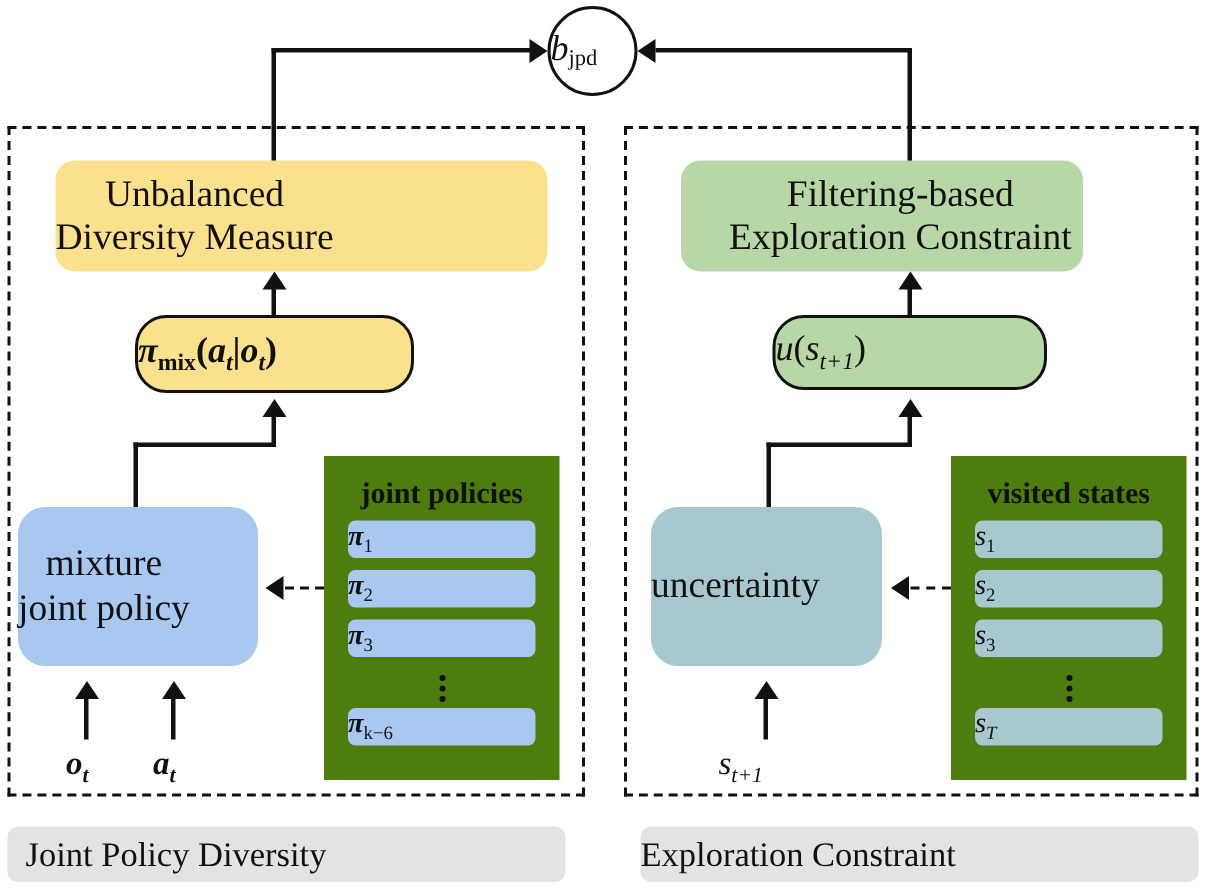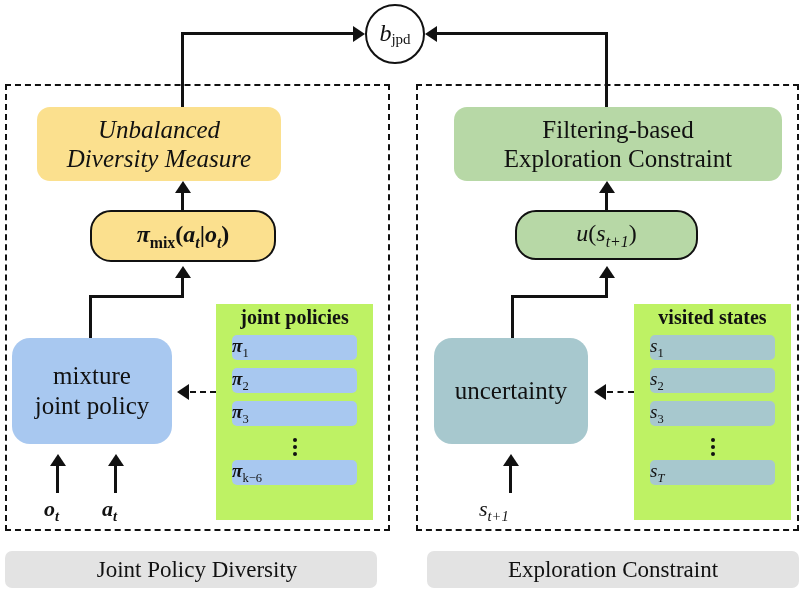--- a/index.html
+++ b/index.html
@@ -2,54 +2,54 @@
 <html><head>
 <meta charset="utf-8">
 <style>
   html,body{margin:0;padding:0;background:#ffffff;}
   body{width:804px;height:592px;position:relative;overflow:hidden;
        font-family:"Liberation Serif","DejaVu Serif",serif;color:#111;}
   .stage{position:absolute;left:0;top:0;width:804px;height:592px;}
 
   
   .abs{position:absolute;box-sizing:border-box;}
-  .ctr{display:flex;align-items:center;justify-content:center;text-align:center;}
+  .ctr{display:flex;align-items:center;text-align:center;}
   .line{position:absolute;background:#111;}
 
   
   .bnode{
     left:365px;top:4px;width:60px;height:60px;border-radius:50%;
     border:2.6px solid #111;background:#fff;
     font-size:24px;
   }
   .bnode .sub{font-size:15px;vertical-align:-3px;font-style:normal;}
   .ital{font-style:italic;}
 
   
   .panel{border:2.4px dashed #111;background:transparent;}
   .panel-left{left:5px;top:84px;width:385px;height:447px;}
   .panel-right{left:416px;top:84px;width:383px;height:447px;}
 
   
   .hbox{border-radius:13px;font-size:25px;line-height:1.18;}
-  .hbox-left{left:37px;top:107px;width:244px;height:74px;background:#FBE08E;font-style:italic;}
-  .hbox-right{left:454px;top:107px;width:328px;height:74px;background:#B7D8A6;}
+  .hbox-left{left:37px;top:107px;width:328px;height:74px;background:#FBE08E;}
+  .hbox-right{left:454px;top:107px;width:268px;height:74px;background:#B7D8A6;padding-left:32px;}
 
   
   .fbox{border:2.6px solid #111;border-radius:21px;font-size:24px;}
   .fbox-left{left:90px;top:210px;width:186px;height:52px;background:#FBE08E;}
   .fbox-right{left:515px;top:210px;width:183px;height:50px;background:#B7D8A6;}
 
   
   .pbox{border-radius:18px;font-size:25px;line-height:1.2;}
   .pbox-left{left:12px;top:338px;width:160px;height:106px;background:#A8C8F0;}
   .pbox-right{left:434px;top:338px;width:154px;height:106px;background:#A7C8CE;}
 
   
-  .listpanel{background:#bef264;padding-top:0;}
+  .listpanel{background:#4d7c0f;padding-top:12px;}
   .listpanel-left{left:216px;top:304px;width:157px;height:216px;}
   .listpanel-right{left:634px;top:304px;width:157px;height:216px;}
   .list-title{font-weight:bold;font-size:20px;text-align:center;margin:2px 0 6px 0;}
   .chip{margin:0 auto 8px auto;width:125px;height:25px;border-radius:5px;
         font-size:19px;display:flex;align-items:center;justify-content:flex-start;}
   .chip-blue{background:#A8C8F0;}
   .chip-teal{background:#A7C8CE;}
   .vdots{height:26px;display:flex;align-items:center;justify-content:center;
          font-size:22px;letter-spacing:0;line-height:0.5;}
   .vdots span{display:block;width:4px;height:4px;border-radius:50%;background:#111;margin:3px auto;}

